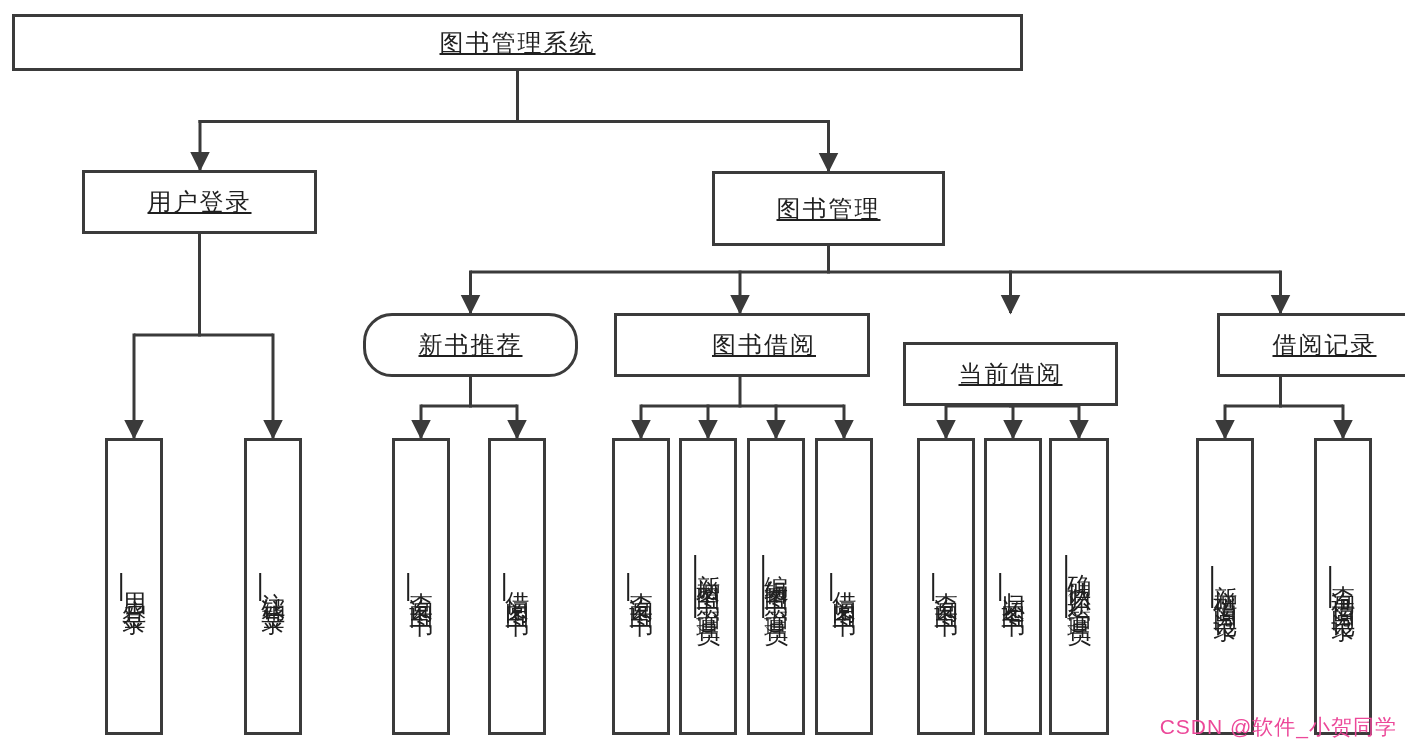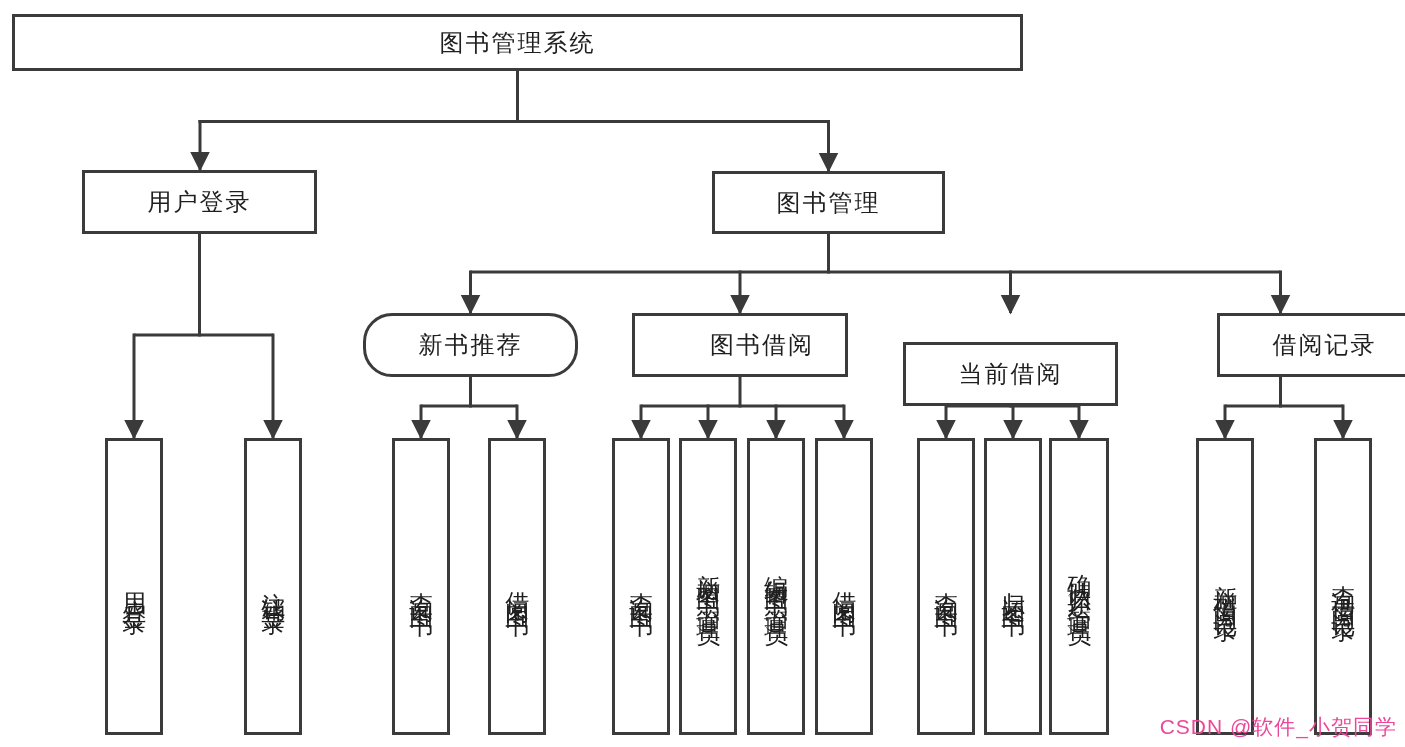--- a/index.html
+++ b/index.html
@@ -20,20 +20,21 @@
   .box {
     position: absolute;
     background: #ffffff;
     border: 3px solid #3b3b3b;
     box-sizing: border-box;
     display: flex;
     align-items: center;
     justify-content: center;
     color: #1f1f1f;
     z-index: 2;
+    text-decoration: underline;
   }
   .h-label {
     font-size: 24px;
     letter-spacing: 2px;
     white-space: nowrap;
   }
   .v-label {
     writing-mode: vertical-lr;
     text-orientation: mixed;
     font-size: 24px;
@@ -107,28 +108,28 @@
     </g>
   </svg>
 
   <div class="box" style="left:12px; top:14px; width:1011px; height:57px;">
     <span class="h-label">图书管理系统</span>
   </div>
 
   <div class="box" style="left:82px; top:170px; width:235px; height:64px;">
     <span class="h-label">用户登录</span>
   </div>
-  <div class="box" style="left:712px; top:171px; width:233px; height:63px;">
+  <div class="box" style="left:712px; top:171px; width:233px; height:75px;">
     <span class="h-label">图书管理</span>
   </div>
 
   <div class="box" style="left:363px; top:313px; width:215px; height:64px;border-radius:29px;">
     <span class="h-label">新书推荐</span>
   </div>
-  <div class="box" style="left:632px; top:313px; width:216px; height:64px;padding-left:44px;">
+  <div class="box" style="left:614px; top:313px; width:256px; height:64px;padding-left:44px;">
     <span class="h-label">图书借阅</span>
   </div>
   <div class="box" style="left:903px; top:298px; width:215px; height:64px;margin-top:44px;">
     <span class="h-label">当前借阅</span>
   </div>
   <div class="box" style="left:1173px; top:313px; width:215px; height:64px;margin-left:44px;">
     <span class="h-label">借阅记录</span>
   </div>
 
   <div class="box" style="left:105px; top:438px; width:58px; height:297px;">

